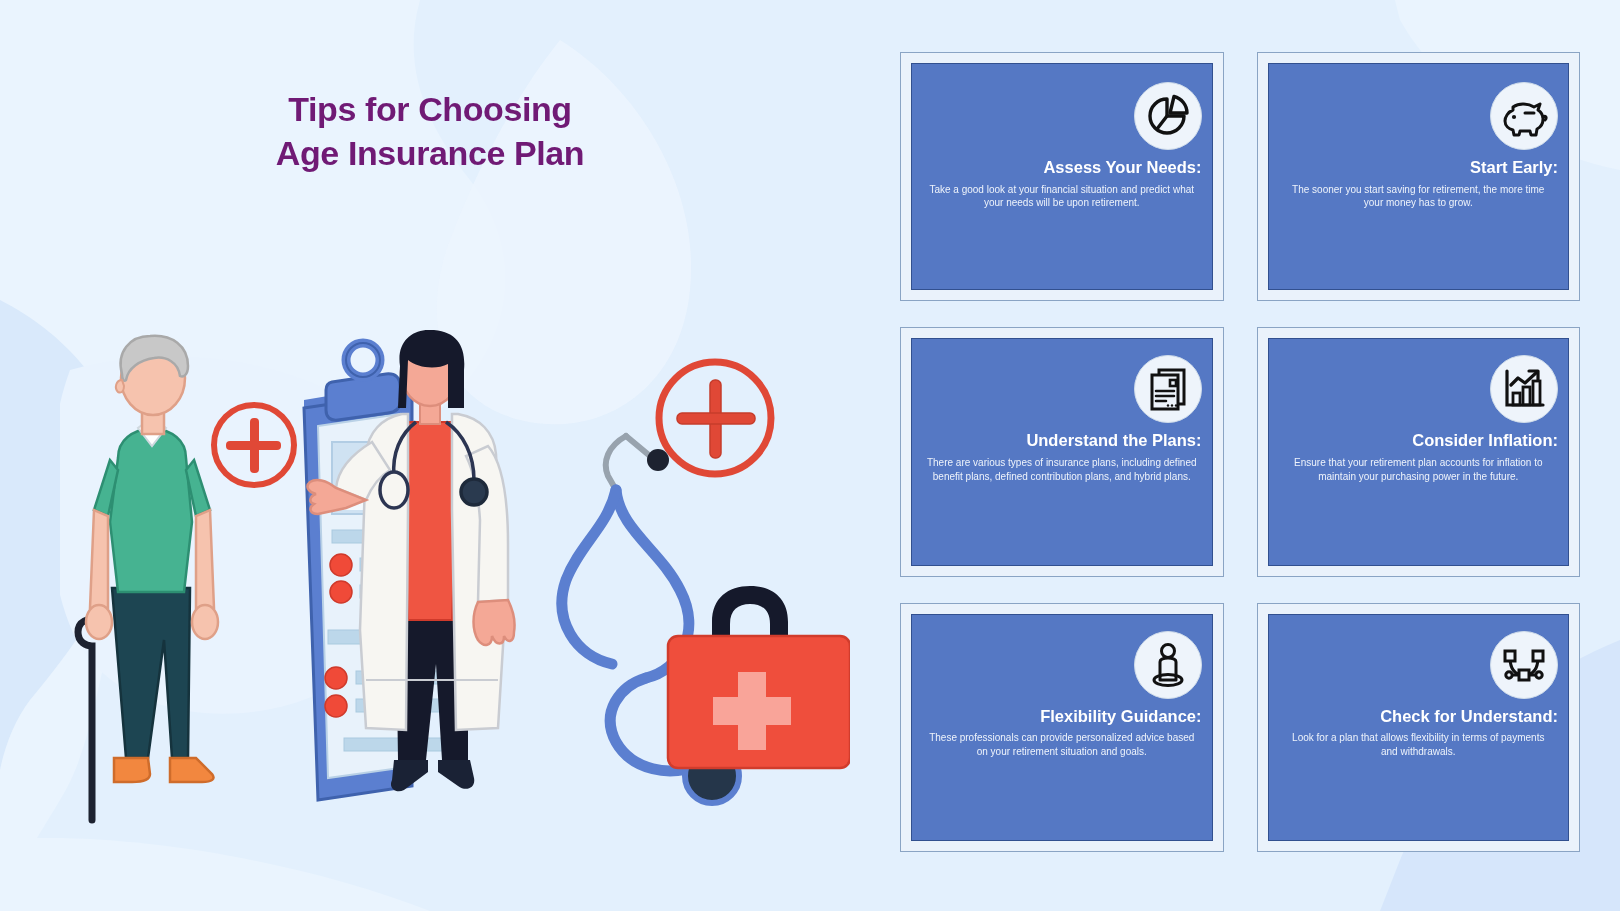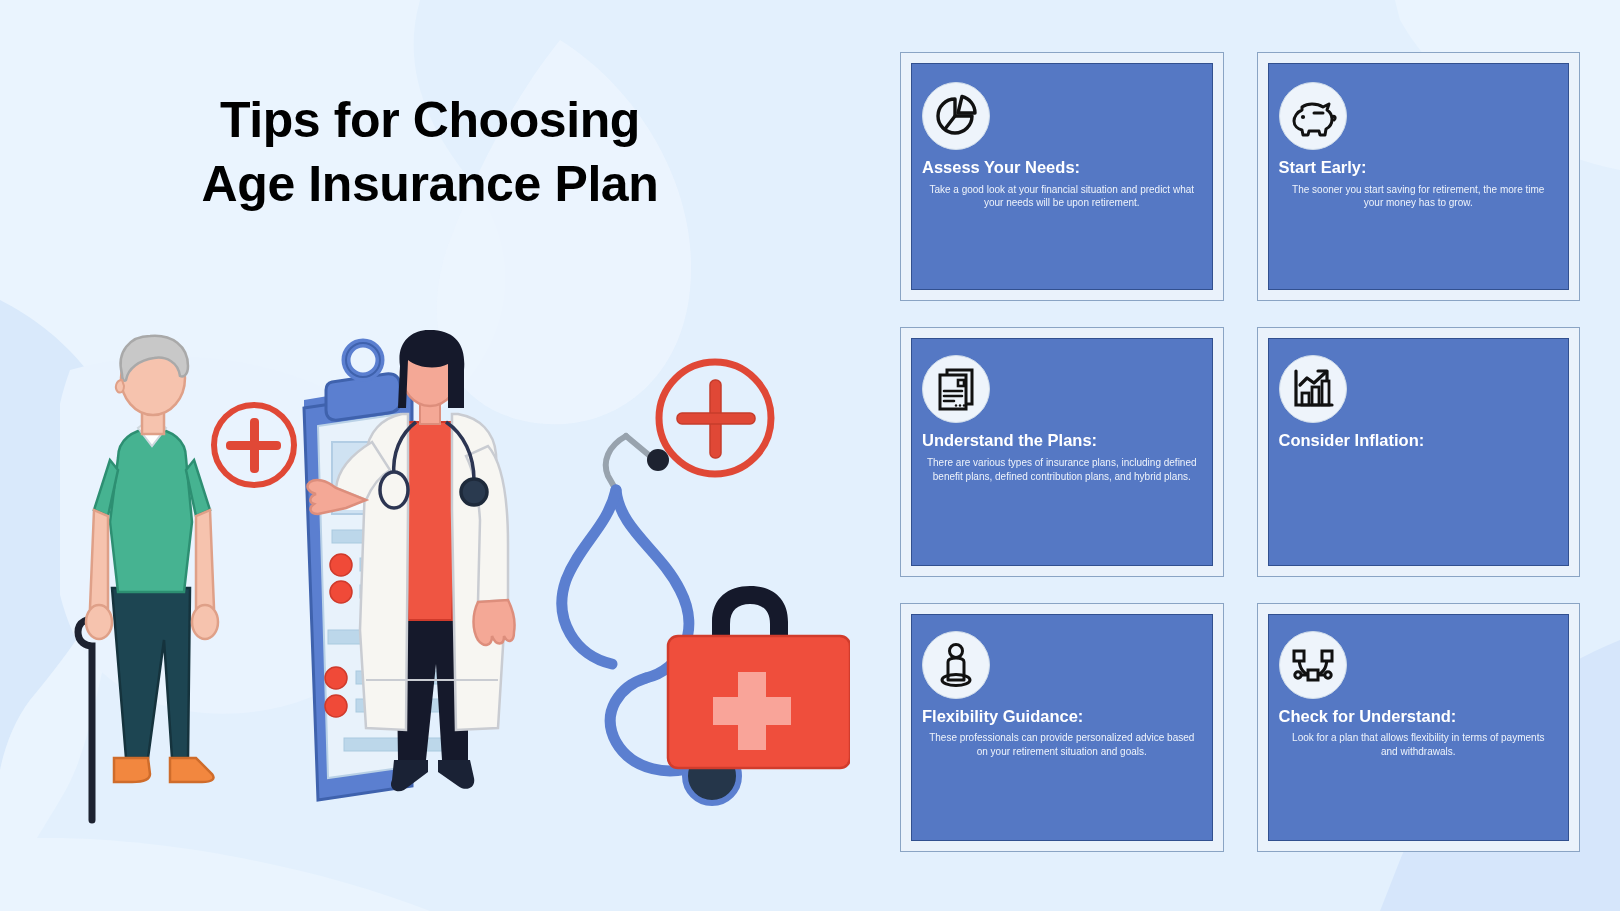--- a/index.html
+++ b/index.html
@@ -16,22 +16,22 @@
   .bg-layer { position:absolute; inset:0; width:100%; height:100%; }
 
   
   .left-col { position:absolute; left:0; top:0; width:860px; height:911px; }
 
   .title {
     position:absolute;
     left:120px; top:88px;
     width:620px;
     text-align:center;
-    color:#000000;
-    font-size:50px;
+    color:#701a75;
+    font-size:34px;
     font-weight:bold;
     line-height:1.28;
     letter-spacing:-0.4px;
   }
   .title .tl { display:block; }
 
   .illo { position:absolute; left:60px; top:330px; width:790px; height:510px; }
 
   
   .cards {
@@ -50,21 +50,21 @@
     border:1px solid #8aa4c4;
     padding:10px;
     display:flex;
   }
   .card-inner {
     flex:1;
     background:#5578c4;
     border:1px solid #32508f;
     display:flex;
     flex-direction:column;
-    align-items:flex-start;
+    align-items:flex-end;
     justify-content:flex-start;
     padding:16px 10px 10px;
   }
 
   .icon-circle {
     width:68px; height:68px;
     border-radius:50%;
     background:#eef4fb;
     border:1px solid #cfdcea;
     display:flex;
@@ -317,20 +317,21 @@
           <svg width="46" height="44" viewBox="0 0 46 44">
             <path d="M6,4 L6,38 L42,38" fill="none" stroke="#111" stroke-width="3.2" stroke-linecap="round"></path>
             <rect x="12" y="26" width="7" height="12" fill="none" stroke="#111" stroke-width="2.8"></rect>
             <rect x="22" y="20" width="7" height="18" fill="none" stroke="#111" stroke-width="2.8"></rect>
             <rect x="32" y="14" width="7" height="24" fill="none" stroke="#111" stroke-width="2.8"></rect>
             <path d="M10,18 L17,11 L24,16 L36,5" fill="none" stroke="#111" stroke-width="3.2" stroke-linecap="round" stroke-linejoin="round"></path>
             <path d="M28,4 L37,4 L37,13" fill="none" stroke="#111" stroke-width="3.2" stroke-linecap="round" stroke-linejoin="round"></path>
           </svg>
         </div>
         <div class="card-title">Consider Inflation:</div>
+        <div class="card-body">Ensure that your retirement plan accounts for inflation to maintain your purchasing power in the future.</div>
       </div>
     </div>
 
     <div class="card-frame">
       <div class="card-inner">
         <div class="icon-circle">
           <svg width="44" height="46" viewBox="0 0 44 46">
             <circle cx="22" cy="9" r="6.5" fill="#eef4fb" stroke="#111" stroke-width="3"></circle>
             <path d="M14,20 C14,17 17,16 22,16 C27,16 30,17 30,20 L30,38 L14,38 Z" fill="#eef4fb" stroke="#111" stroke-width="3" stroke-linejoin="round"></path>
             <ellipse cx="22" cy="38" rx="14" ry="5.5" fill="none" stroke="#111" stroke-width="3"></ellipse>

